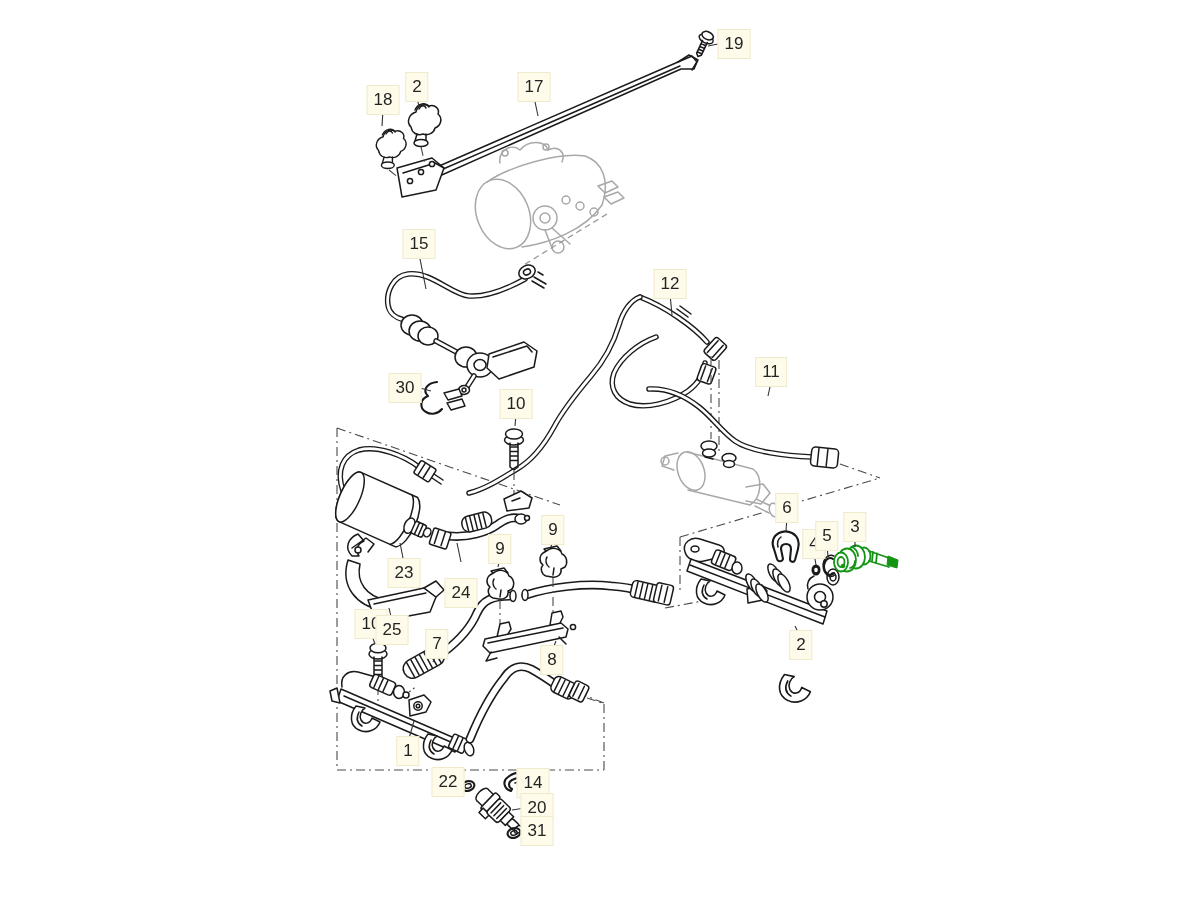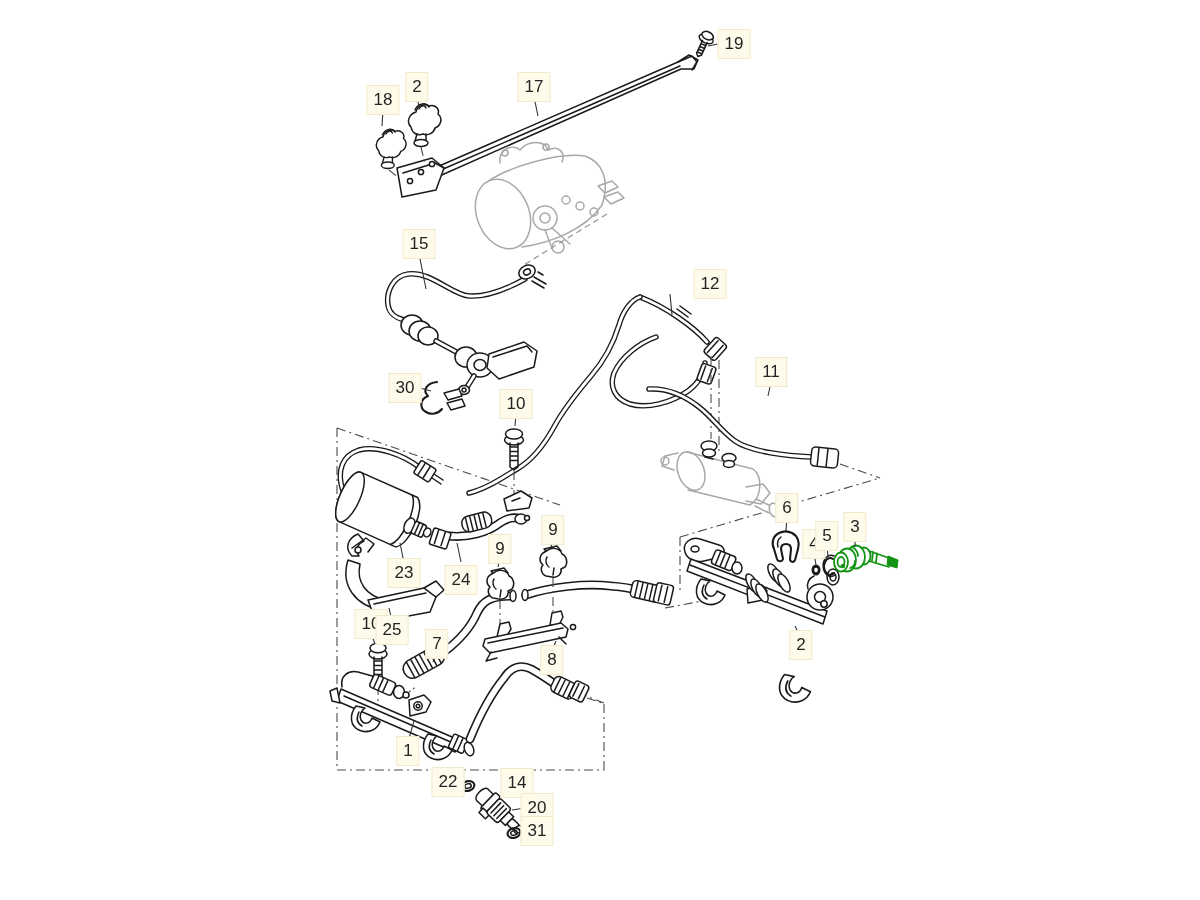--- a/index.html
+++ b/index.html
@@ -400,28 +400,28 @@
   <div class="callout" style="left:855px;top:527px">3</div>
   <div class="callout" style="left:814px;top:544px">4</div>
   <div class="callout" style="left:827px;top:536px">5</div>
   <div class="callout" style="left:787px;top:508px">6</div>
   <div class="callout" style="left:437px;top:644px">7</div>
   <div class="callout" style="left:552px;top:660px">8</div>
   <div class="callout" style="left:500px;top:549px">9</div>
   <div class="callout" style="left:553px;top:530px">9</div>
   <div class="callout" style="left:371px;top:624px">10</div>
   <div class="callout" style="left:771px;top:372px">11</div>
-  <div class="callout" style="left:710px;top:284px">12</div>
+  <div class="callout" style="left:670px;top:284px">12</div>
   <div class="callout" style="left:516px;top:404px">10</div>
-  <div class="callout" style="left:517px;top:783px">14</div>
+  <div class="callout" style="left:533px;top:783px">14</div>
   <div class="callout" style="left:419px;top:244px">15</div>
   <div class="callout" style="left:534px;top:87px">17</div>
   <div class="callout" style="left:417px;top:87px">2</div>
   <div class="callout" style="left:383px;top:100px">18</div>
   <div class="callout" style="left:734px;top:44px">19</div>
   <div class="callout" style="left:537px;top:808px">20</div>
   <div class="callout" style="left:537px;top:831px">31</div>
   <div class="callout" style="left:448px;top:782px">22</div>
   <div class="callout" style="left:404px;top:573px">23</div>
-  <div class="callout" style="left:461px;top:580px">24</div>
+  <div class="callout" style="left:461px;top:593px">24</div>
   <div class="callout" style="left:392px;top:630px">25</div>
   <div class="callout" style="left:405px;top:388px">30</div>
 </div>
 
 </body></html>

